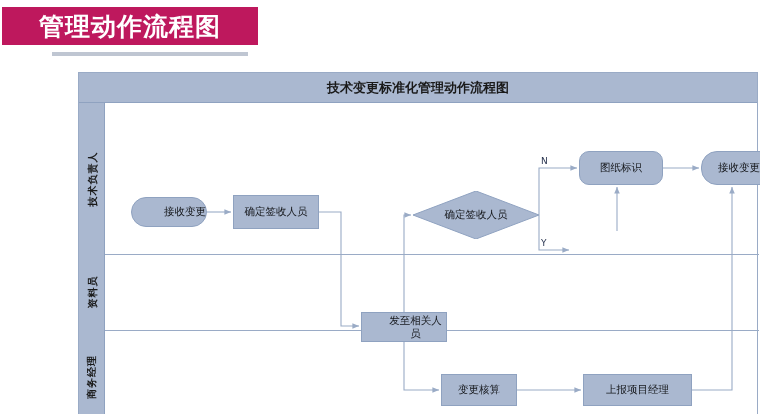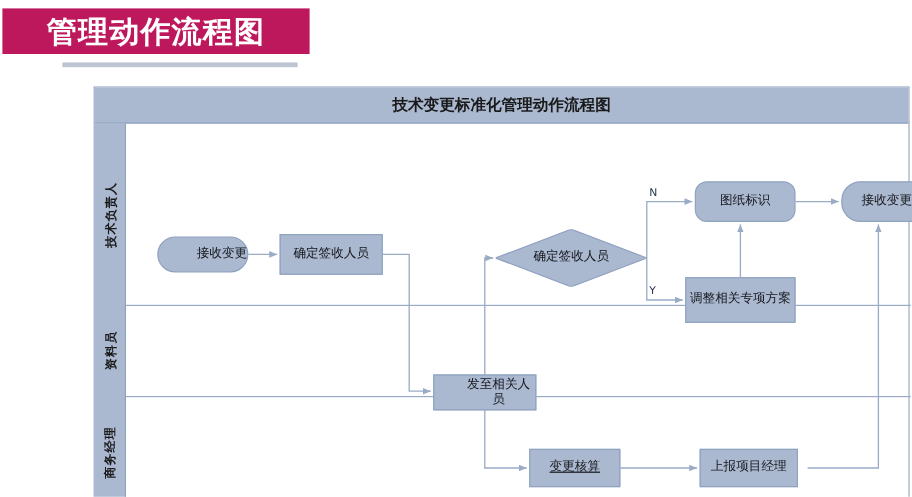--- a/index.html
+++ b/index.html
@@ -241,37 +241,34 @@
       <svg class="diamond-shape" viewBox="0 0 126 48" preserveAspectRatio="none">
         <polygon points="63,0 126,24 63,48 0,24" fill="#aab8d0" stroke="#8fa2c0" stroke-width="1"></polygon>
       </svg>
       <span class="diamond-label">确定签收人员</span>
     </div>
 
     <div class="node" style="left:474px;top:48px;width:84px;height:34px;border-radius:10px;">
       <span>图纸标识</span>
     </div>
 
-    <div class="node" style="left:466px;top:128px;width:92px;height:38px;">
-      <span>调整相关专项方案</span>
-    </div>
 
     <div class="node rounded" style="left:596px;top:48px;width:76px;height:34px;">
       <span>接收变更</span>
     </div>
 
     <div class="node" style="left:256px;top:209px;width:86px;height:30px;padding-left:23px;">
       <span>发至相关人员</span>
     </div>
 
-    <div class="node" style="left:336px;top:271px;width:76px;height:32px;text-decoration:underline;">
+    <div class="node" style="left:336px;top:271px;width:76px;height:32px;">
       <span>变更核算</span>
     </div>
 
-    <div class="node" style="left:478px;top:271px;width:82px;height:32px;">
+    <div class="node" style="left:478px;top:271px;width:109px;height:32px;">
       <span>上报项目经理</span>
     </div>
 
     <div class="branch-label" style="left:436px;top:53px;">
       <span>N</span>
     </div>
     <div class="branch-label" style="left:436px;top:135px;">
       <span>Y</span>
     </div>
 

